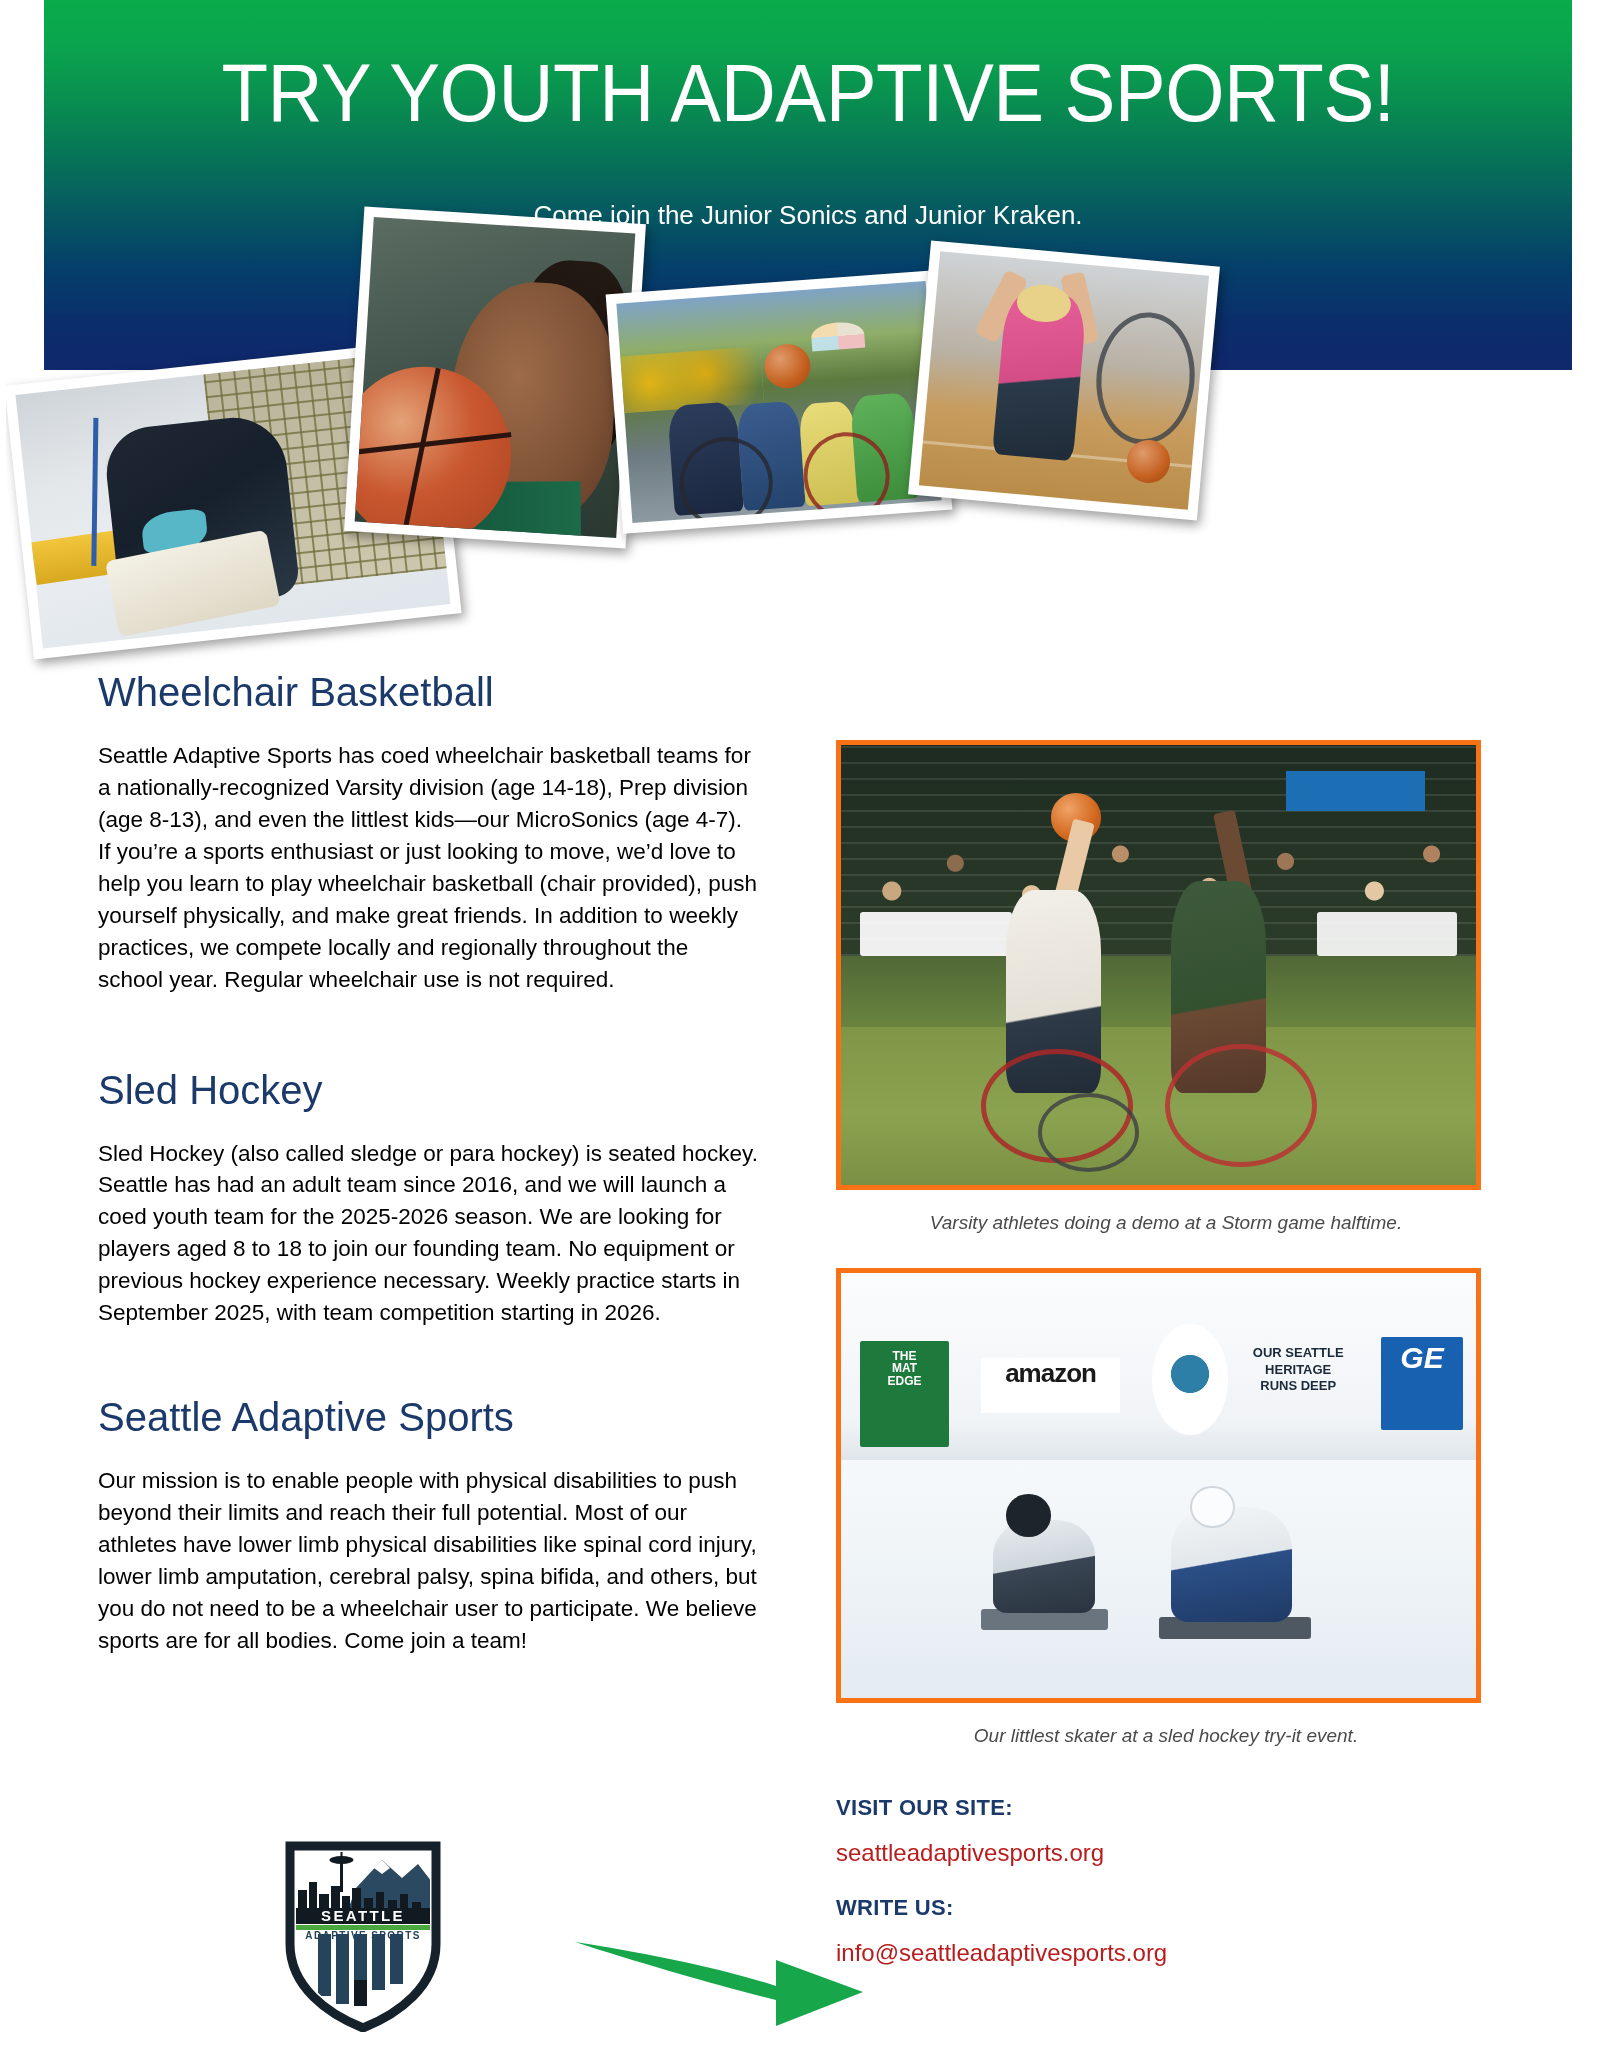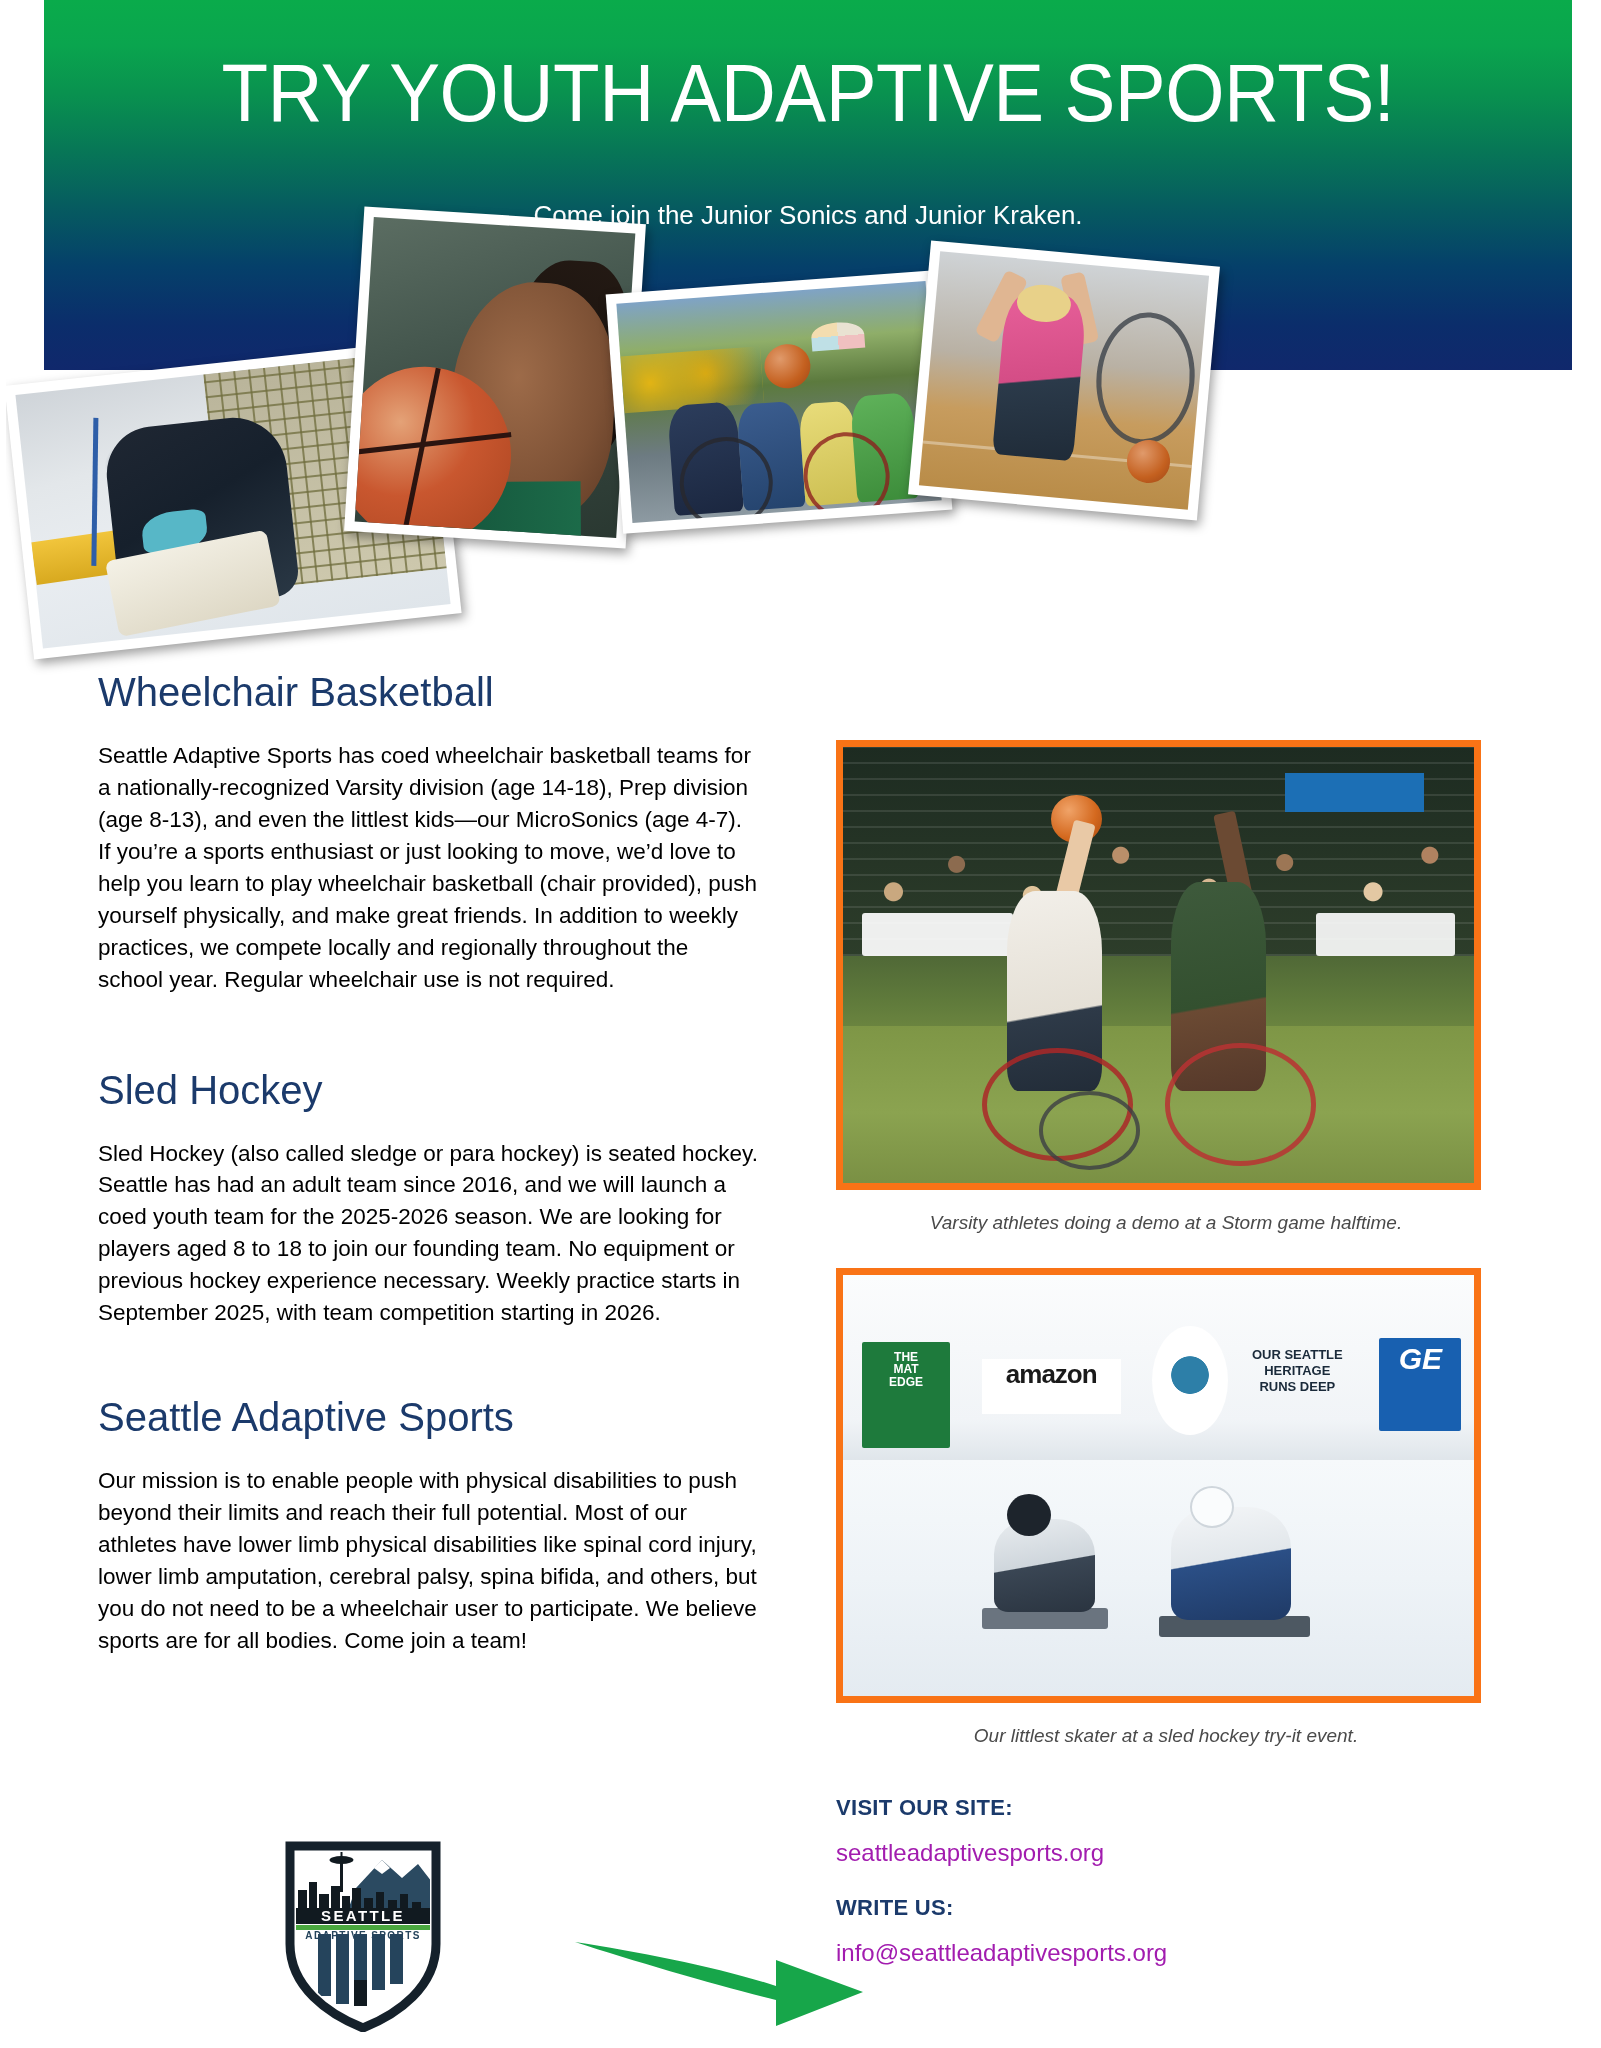--- a/index.html
+++ b/index.html
@@ -167,21 +167,21 @@
     font-size: 22.5px;
     line-height: 1.42;
     font-weight: 400;
   }
   .gap-a { height: 72px; }
   .gap-b { height: 66px; }
 
   
   .right-col { position: absolute; left: 830px; top: 740px; width: 660px; }
   .photo-frame {
-    border: 7px solid #f97316;
+    border: 5px solid #f97316;
     background: #0b2038;
     width: 645px;
     overflow: hidden;
     position: relative;
   }
   .frame-bball { height: 450px; }
   .frame-sled  { height: 435px; }
   .caption {
     text-align: center;
     color: #4a4a4a;
@@ -269,21 +269,21 @@
   .sh .helmB { position:absolute; left:55%; bottom:40%; width:7%; height:10%;
       background:#fafcfd; border-radius:50%; border:2px solid #cfd6dc;}
   .sh .sledA { position:absolute; left:22%; bottom:16%; width:20%; height:5%;
       background:#6a747f; border-radius:3px;}
   .sh .sledB { position:absolute; left:50%; bottom:14%; width:24%; height:5%;
       background:#4d5862; border-radius:3px;}
 
   
   .contact { position:absolute; left: 830px; top: 1795px; width: 660px; text-align:left; }
   .contact-label { color:#1b3a6b; font-size:22px; font-weight:700; letter-spacing:.3px; }
-  .contact-value { color:#a21caf; font-size:24px; font-weight:400; margin-top:18px; }
+  .contact-value { color:#b91c1c; font-size:24px; font-weight:400; margin-top:18px; }
   .contact-gap { height:28px; }
 
   
   .logo-wrap { position:absolute; left: 272px; top: 1832px; width: 170px; height: 200px; }
   .arrow-wrap { position:absolute; left: 565px; top: 1930px; width: 300px; height: 110px; }
 </style>
 </head>
 <body>
 
 <div class="page">

